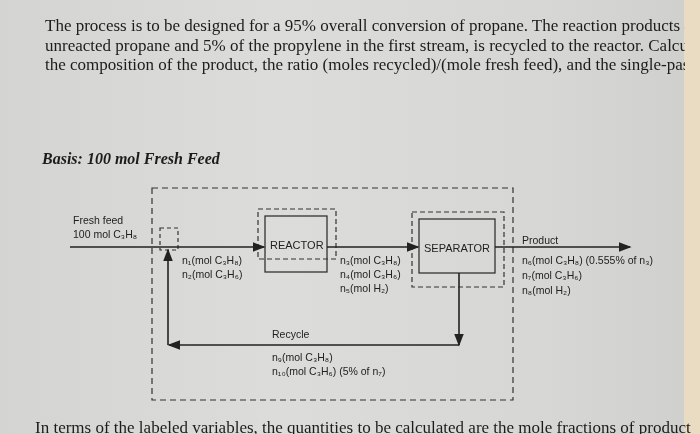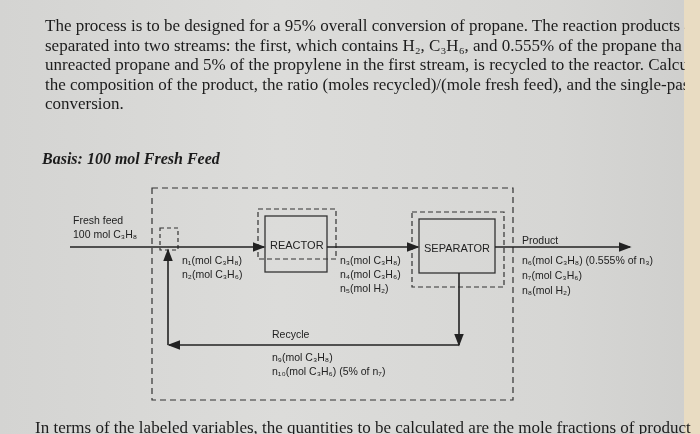--- a/index.html
+++ b/index.html
@@ -15,24 +15,22 @@
   .sans { font-family: "Liberation Sans", sans-serif; font-size:10.5px; fill:#222; }
   .sans-lbl { font-family: "Liberation Sans", sans-serif; font-size:11px; fill:#222; }
 </style>
 </head>
 <body>
 
 <div class="page-edge"></div>
 
 <div class="para">
   <span class="line">The process is to be designed for a 95% overall conversion of propane. The reaction products ar</span>
-  <span class="line">separated into two streams: the first, which contains H₂, C₃H₆, and 0.555% of the propane tha</span>
   <span class="line">unreacted propane and 5% of the propylene in the first stream, is recycled to the reactor. Calculat</span>
   <span class="line">the composition of the product, the ratio (moles recycled)/(mole fresh feed), and the single-pas</span>
-  <span class="line">conversion.</span>
 </div>
 
 <div class="basis">Basis: 100 mol Fresh Feed</div>
 
 <svg class="diagram" width="700" height="434">
   <defs>
     <marker id="arr" markerWidth="8" markerHeight="8" refX="7" refY="4" orient="auto">
       <path d="M0,1 L8,4 L0,7 Z" fill="#222"></path>
     </marker>
   </defs>

